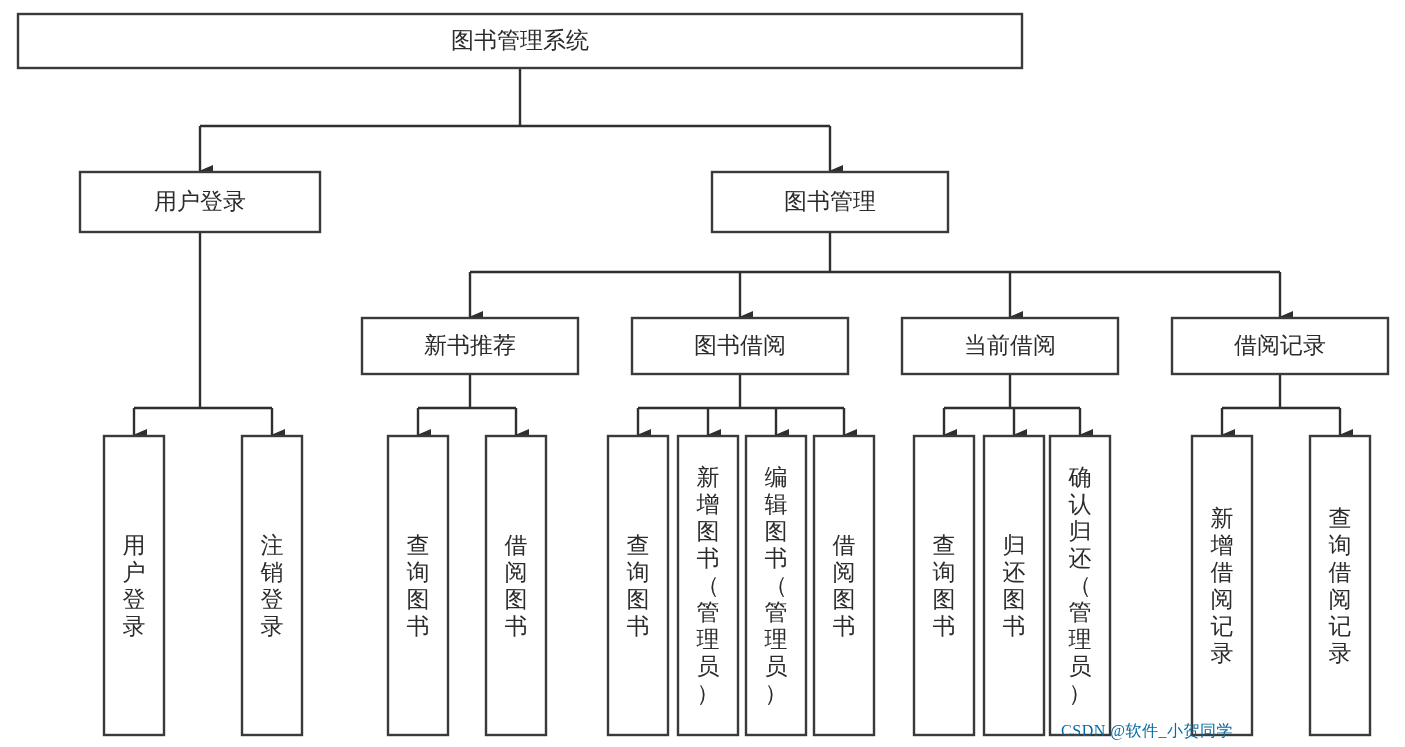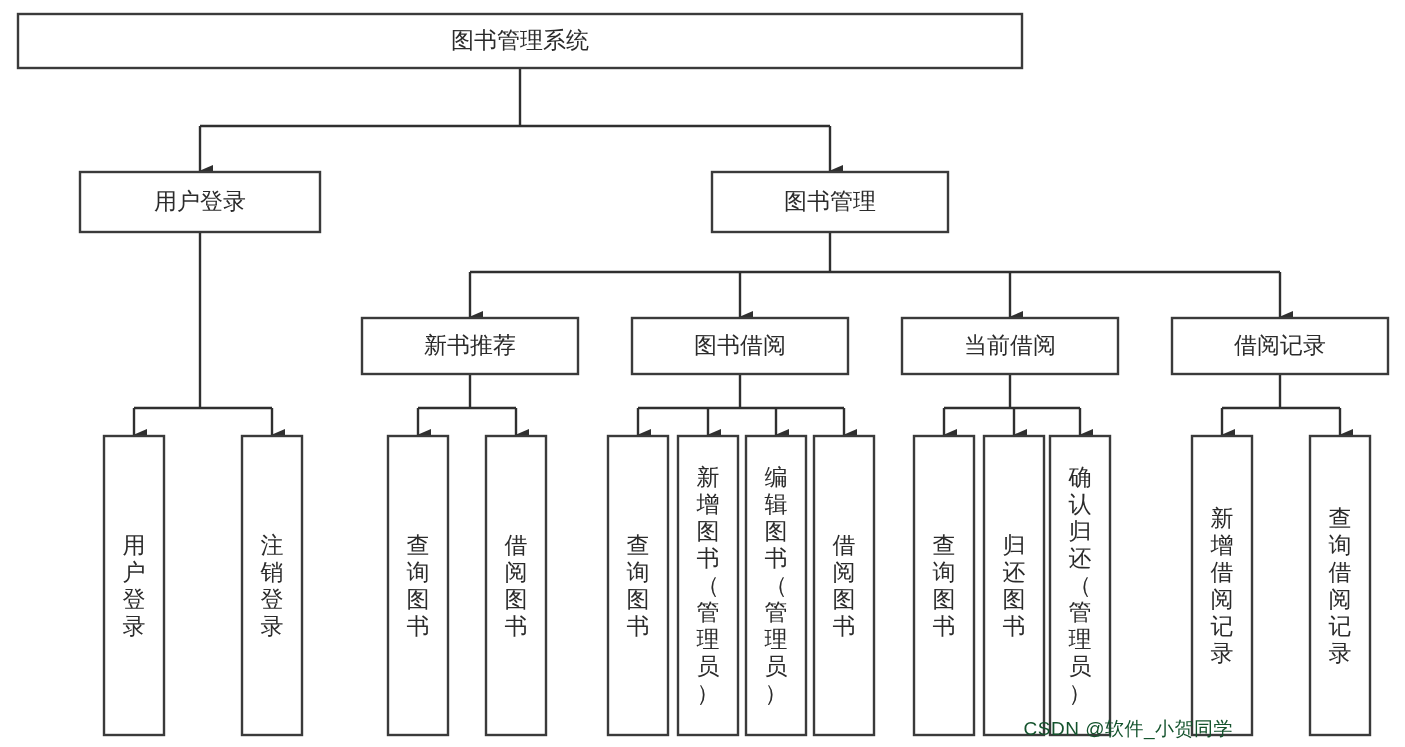--- a/index.html
+++ b/index.html
@@ -51,23 +51,23 @@
     stroke-linecap: butt;
   }
   .arrow-head {
     fill: #2f2f2f;
     stroke: none;
   }
   .watermark {
     position: absolute;
     right: 12px;
     bottom: 5px;
-    font-family: Liberation Sans, sans-serif;
-    font-size: 19px;
-    color: #14532d;
+    font-family: Liberation Serif, serif;
+    font-size: 16px;
+    color: #0369a1;
     letter-spacing: 0.5px;
     white-space: nowrap;
     pointer-events: none;
   }
 </style>
 </head>
 <body>
 
 <div id="diagram-root">
   <svg class="tree-canvas" viewBox="0 0 1405 747" xmlns="http://www.w3.org/2000/svg">

